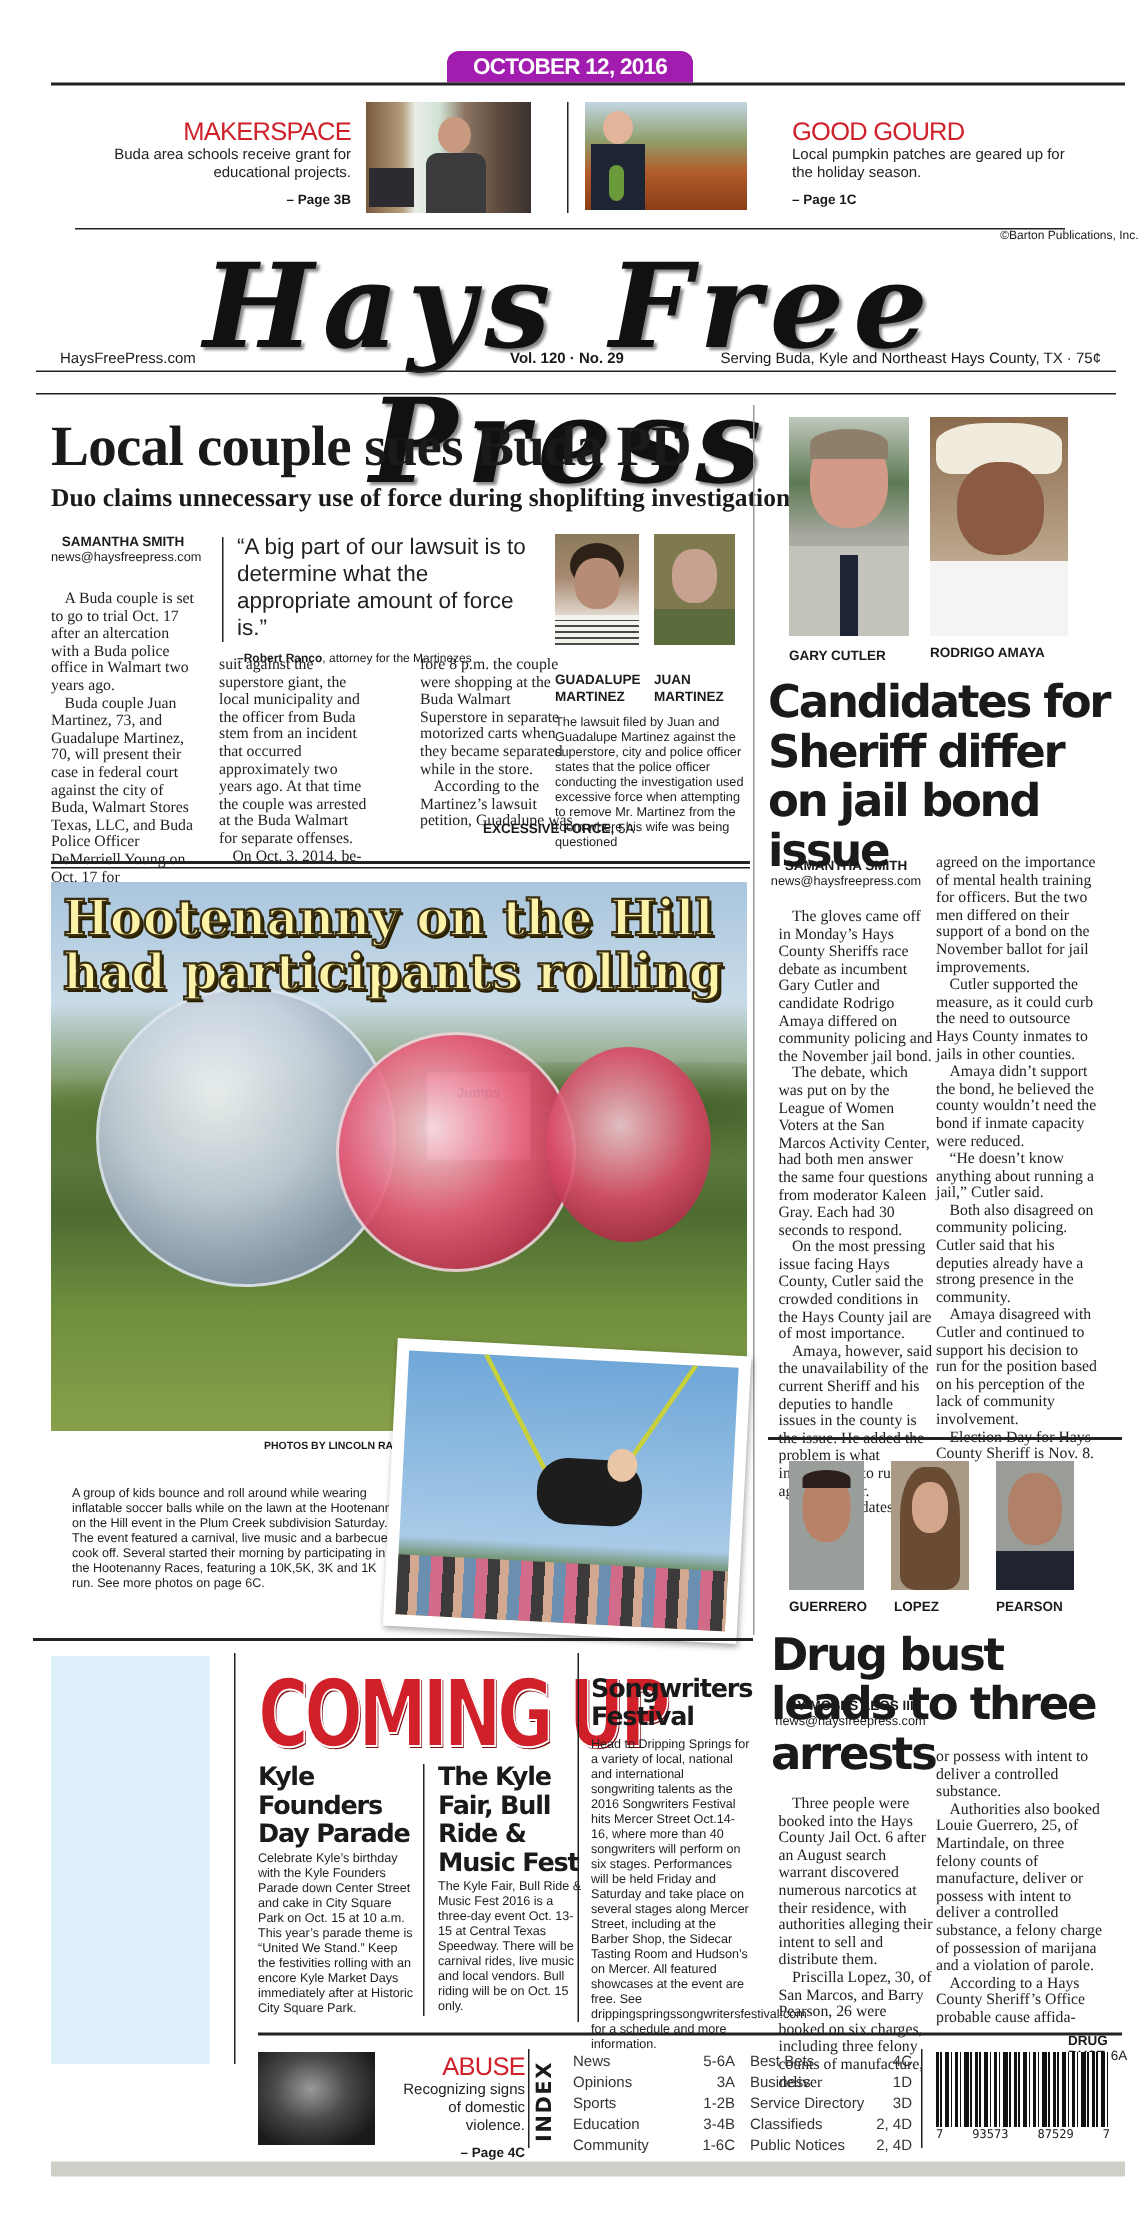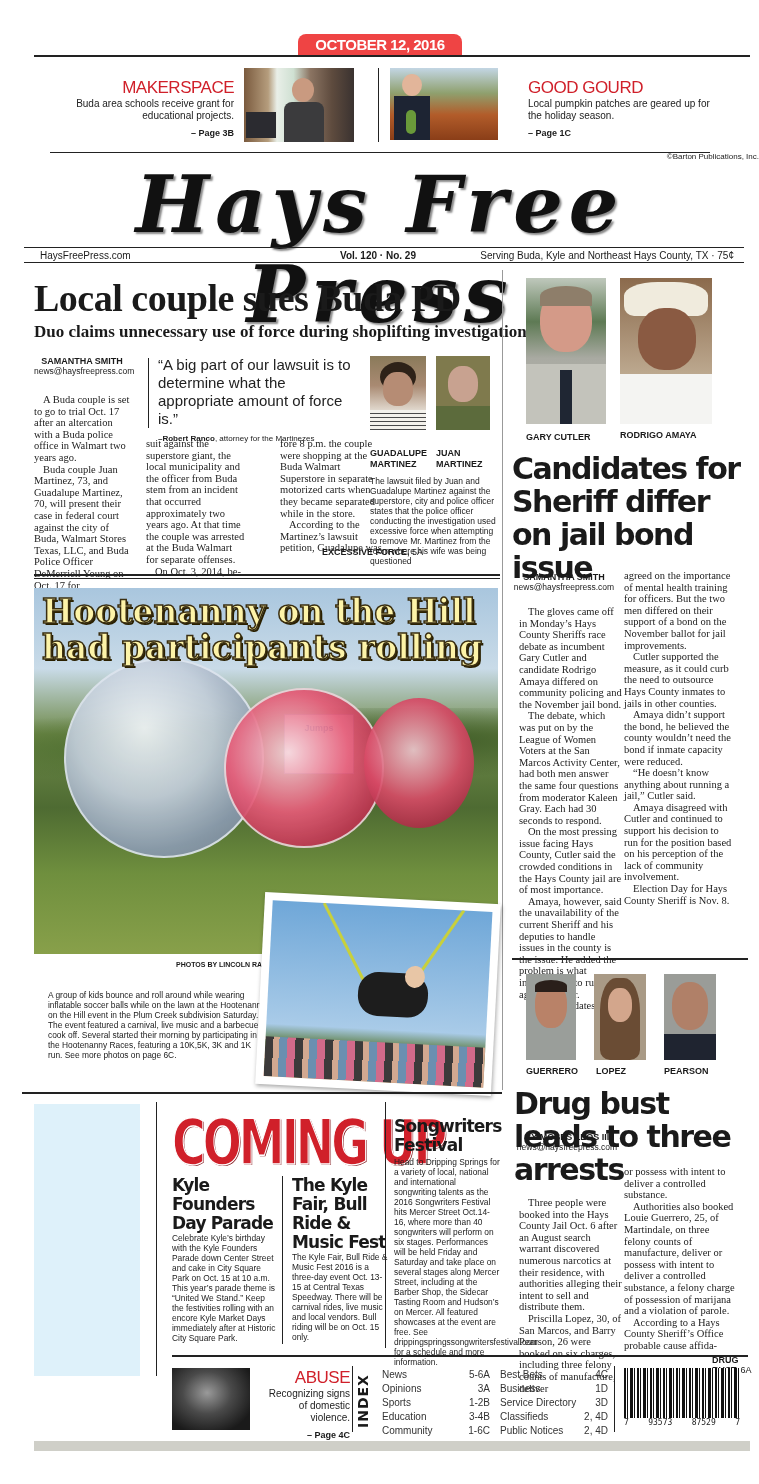--- a/index.html
+++ b/index.html
@@ -3,29 +3,29 @@
 <meta charset="utf-8">
 <style>
   * { box-sizing: border-box; margin: 0; padding: 0; }
   body { width: 759px; height: 1484px; background: #fff; position: relative; overflow: hidden; font-family: "Liberation Sans", sans-serif; color: #1a1a1a; }
   .abs { position: absolute; }
   .serif { font-family: "Liberation Serif", "DejaVu Serif", serif; }
   .rule { position: absolute; background: #222; height: 1px; }
   .vrule { position: absolute; background: #222; width: 1px; }
 
   
-  .date-tab { left: 298px; top: 34px; width: 164px; height: 21px; background: #ef4444; border-radius: 8px 8px 0 0; color: #fff; font-weight: bold; font-size: 15px; text-align: center; line-height: 22px; letter-spacing: -0.5px; }
+  .date-tab { left: 298px; top: 34px; width: 164px; height: 21px; background: #a21caf; border-radius: 8px 8px 0 0; color: #fff; font-weight: bold; font-size: 15px; text-align: center; line-height: 22px; letter-spacing: -0.5px; }
   .teaser-title { color: #d0202a; font-weight: normal; font-size: 17px; letter-spacing: -0.5px; }
   .teaser-text { font-size: 10px; line-height: 12px; color: #222; }
   .teaser-page { font-size: 9px; font-weight: bold; margin-top: 6px; }
   .photo { position: absolute; overflow: hidden; }
 
   .masthead { left: 30px; top: 160px; width: 700px; height: 90px; font-family: "DejaVu Serif", serif; font-weight: bold; font-style: italic; font-size: 78px; line-height: 90px; text-align: center; letter-spacing: 6px; color: #111; text-shadow: 2px 2px 2px #888; }
   .copyright { left: 0; width: 759px; top: 152px; text-align: right; font-size: 8px; }
-  .folio { top: 250px; font-size: 10px; }
+  .folio { top: 234px; font-size: 10px; }
 
   .head-main { left: 34px; top: 276px; font-size: 38px; font-weight: bold; letter-spacing: -0.5px; }
   .head-sub { left: 34px; top: 322px; font-size: 17px; font-weight: bold; }
   .byline-name { font-size: 9px; font-weight: bold; text-align: center; }
   .byline-email { font-size: 8.5px; text-align: center; }
   .body-col { font-family: "Liberation Serif", serif; font-size: 10.5px; line-height: 11.6px; color: #222; }
   .body-col p { text-indent: 9px; }
   .quote { font-size: 15px; line-height: 18px; color: #222; }
   .quote-attr { font-size: 8px; margin-top: 6px; }
   .jump { font-size: 9px; font-weight: bold; padding-left: 48px; }
@@ -150,20 +150,21 @@
   <p>The debate, which was put on by the League of Women Voters at the San Marcos Activity Center, had both men answer the same four questions from moderator Kaleen Gray. Each had 30 seconds to respond.</p>
   <p>On the most pressing issue facing Hays County, Cutler said the crowded conditions in the Hays County jail are of most importance.</p>
   <p>Amaya, however, said the unavailability of the current Sheriff and his deputies to handle issues in the county is the issue. He added the problem is what inspired him to run against Cutler.</p>
   <p>Both candidates</p>
 </div>
 <div class="abs body-col" style="left:624px;top:570px;width:108px;">
   <p style="text-indent:0">agreed on the importance of mental health training for officers. But the two men differed on their support of a bond on the November ballot for jail improvements.</p>
   <p>Cutler supported the measure, as it could curb the need to outsource Hays County inmates to jails in other counties.</p>
   <p>Amaya didn’t support the bond, he believed the county wouldn’t need the bond if inmate capacity were reduced.</p>
   <p>“He doesn’t know anything about running a jail,” Cutler said.</p>
+  <p>Both also disagreed on community policing. Cutler said that his deputies already have a strong presence in the community.</p>
   <p>Amaya disagreed with Cutler and continued to support his decision to run for the position based on his perception of the lack of community involvement.</p>
   <p>Election Day for Hays County Sheriff is Nov. 8.</p>
 </div>
 <div class="rule" style="left:512px;top:958px;width:236px;height:2px;"></div>
 
 <div class="photo" style="left:34px;top:588px;width:464px;height:366px;background:linear-gradient(180deg,#a9c6de 0%,#c9dbe8 22%,#6f8a4a 40%,#4e6b32 60%,#6f8f3e 78%,#88a04a 100%);">
   <div class="abs" style="left:0;top:120px;width:464px;height:80px;background:radial-gradient(ellipse at 30% 50%,#4a6b2c 0%,transparent 60%),radial-gradient(ellipse at 80% 40%,#3d5a26 0%,transparent 55%);"></div>
   <div class="abs" style="left:250px;top:126px;width:70px;height:60px;background:#eef0f4;border:1px solid #8898b8;">
     <div style="font-size:9px;color:#2a4aa0;font-weight:bold;text-align:center;margin-top:8px;">Jumps</div>
   </div>

